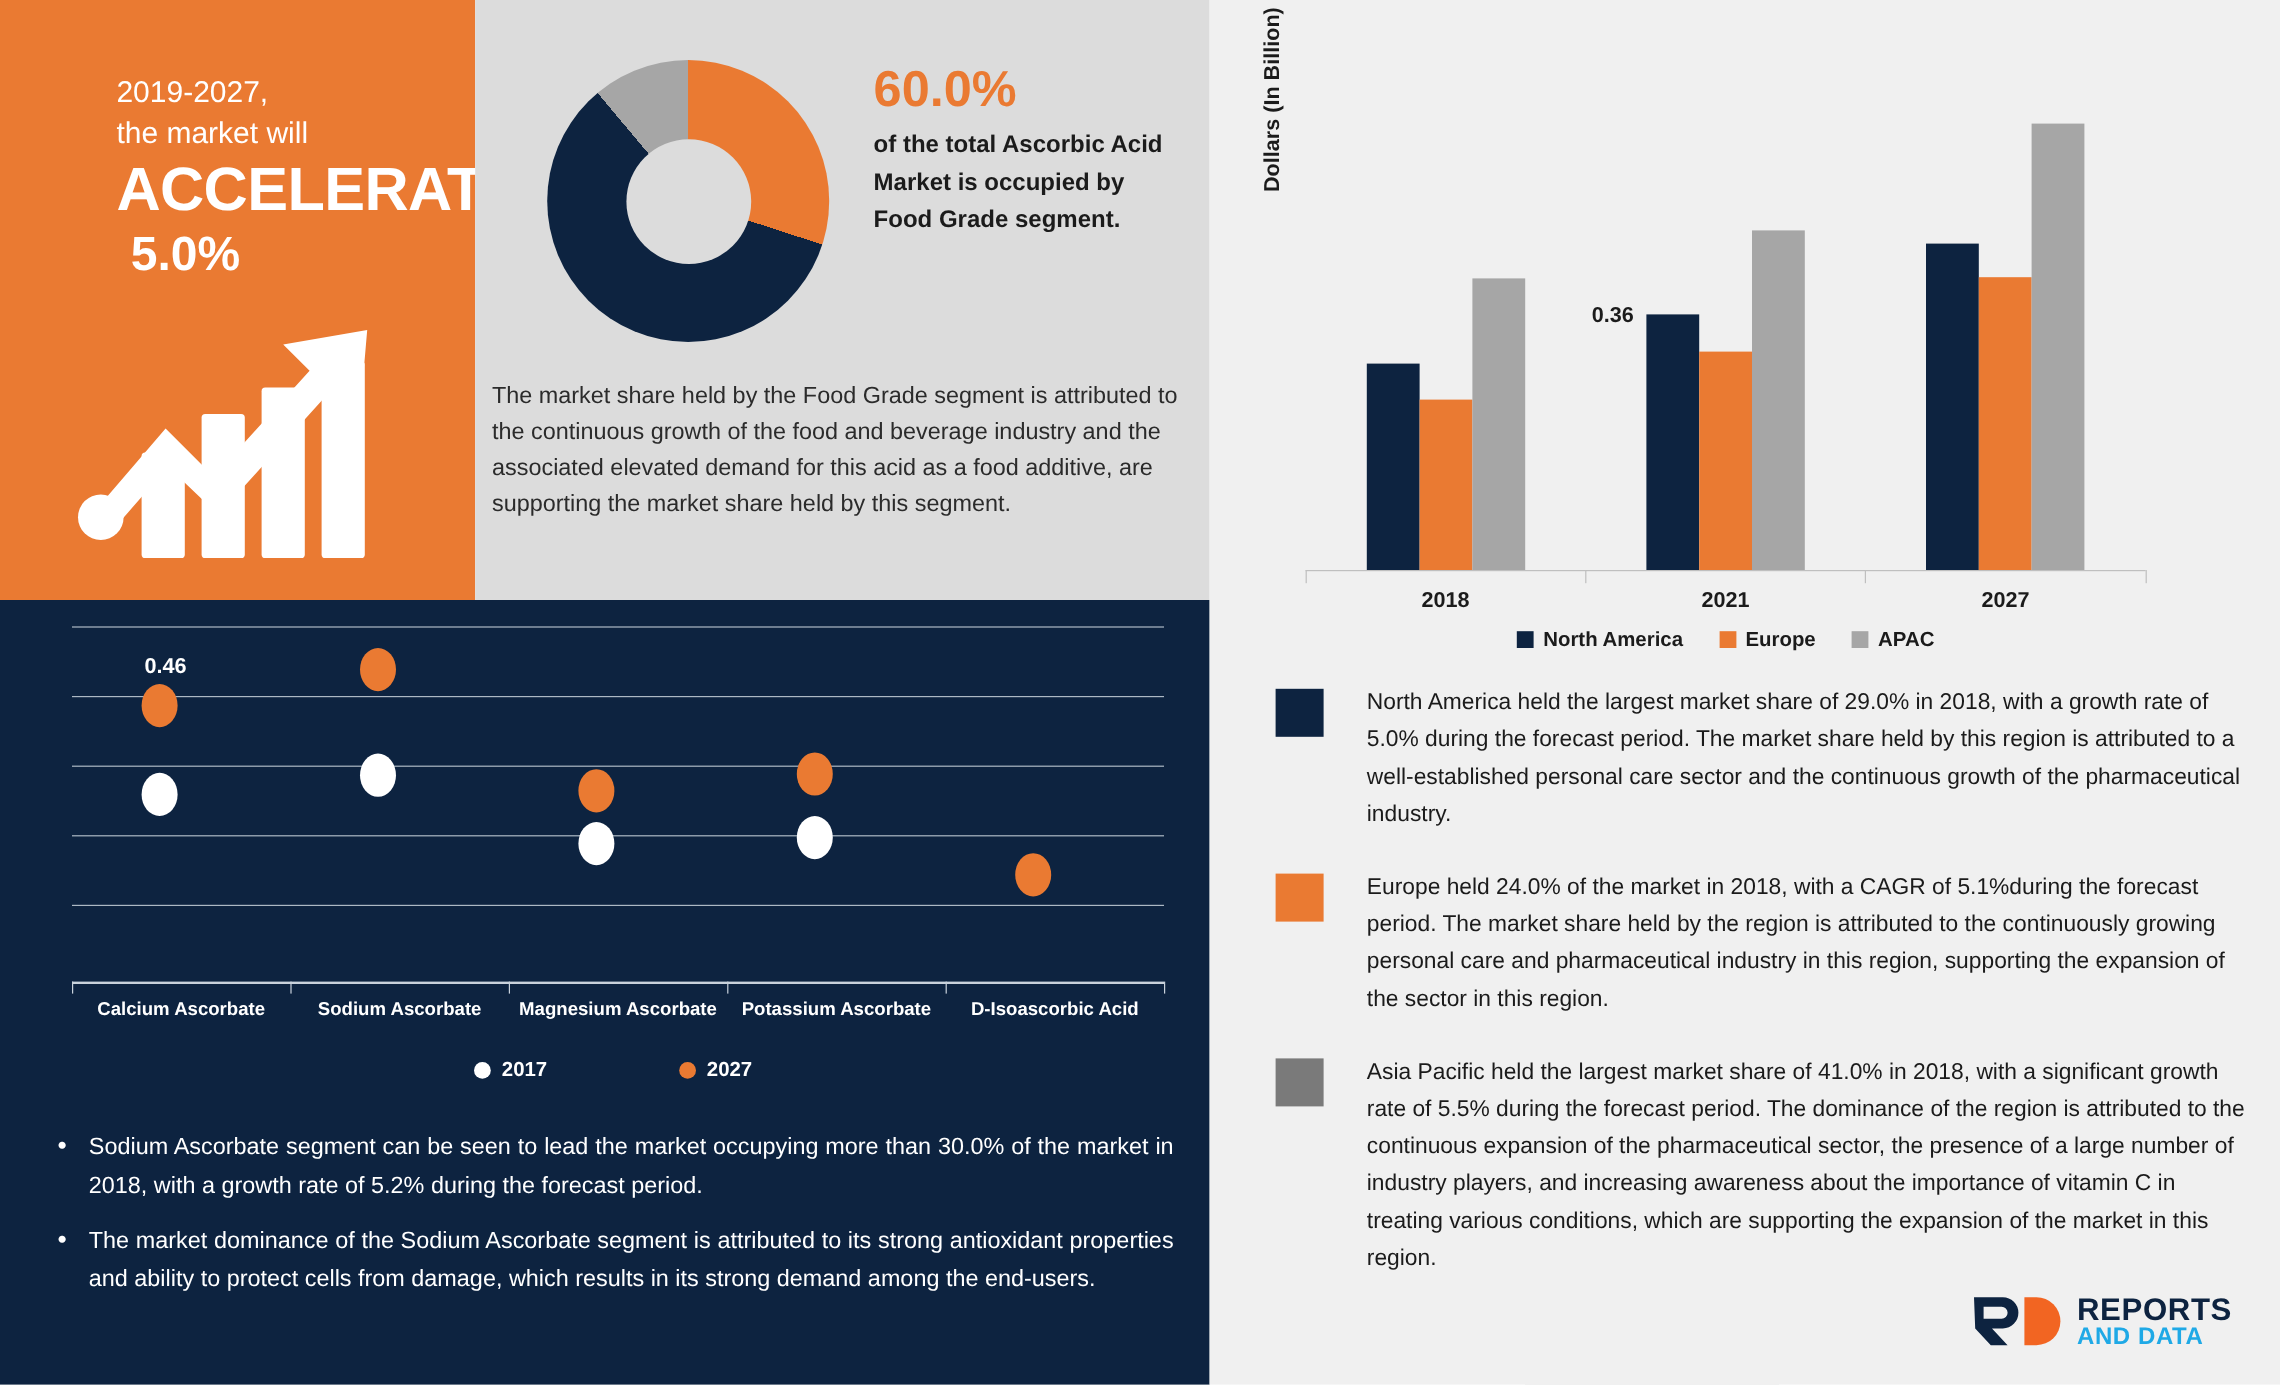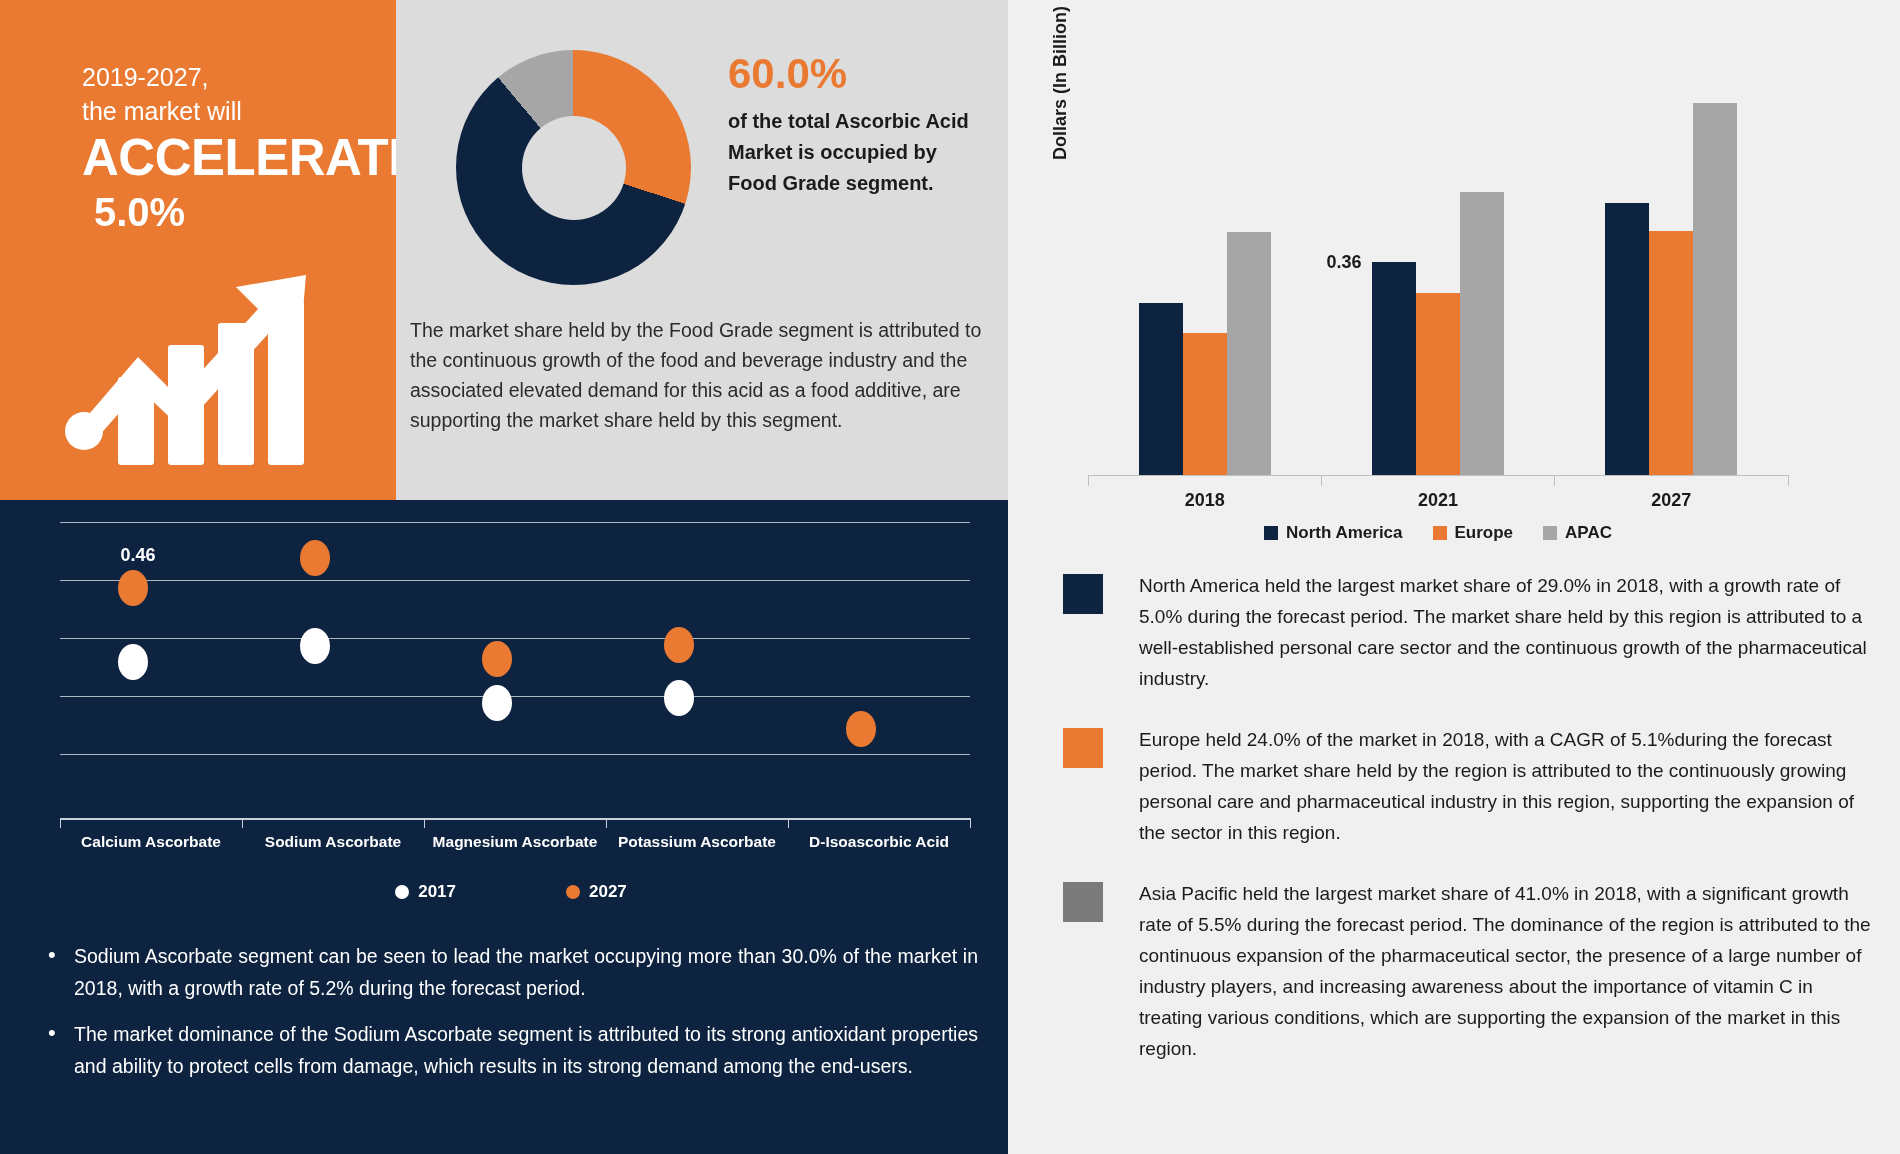--- a/index.html
+++ b/index.html
@@ -9,21 +9,21 @@
     font-family:"Liberation Sans", sans-serif;
     overflow:hidden;
   }
   .page{position:relative;width:1900px;height:1154px;background:#ffffff;}
 
   
   .panel-accelerate{
     position:absolute;left:0;top:0;width:396px;height:500px;
     background:#ea7a32;
   }
-  .acc-text{position:absolute;left:82px;top:60px;width:300px;color:#fff;}
+  .acc-text{position:absolute;left:97px;top:60px;width:300px;color:#fff;}
   .acc-line1{font-size:25px;line-height:34px;font-weight:400;}
   .acc-big{font-size:51px;font-weight:700;letter-spacing:-0.5px;line-height:56px;margin-top:2px;}
   .acc-line3{font-size:25px;line-height:34px;font-weight:400;margin-top:2px;}
   .acc-cagr{font-size:40px;font-weight:700;line-height:52px;margin-left:12px;}
   .growth-icon{position:absolute;left:60px;top:205px;width:270px;height:260px;}
 
   
   .panel-donut{
     position:absolute;left:396px;top:0;width:612px;height:500px;
     background:#dcdcdc;
@@ -292,15 +292,25 @@
       <div class="note">
         <span class="note-swatch" style="background:#ea7a32"></span>
         <div class="note-text">Europe held 24.0% of the market in 2018, with a CAGR of 5.1%during the forecast period. The market share held by the region is attributed to the continuously growing personal care and pharmaceutical industry in this region, supporting the expansion of the sector in this region.</div>
       </div>
       <div class="note">
         <span class="note-swatch" style="background:#7a7a7a"></span>
         <div class="note-text">Asia Pacific held the largest market share of 41.0% in 2018, with a significant growth rate of 5.5% during the forecast period. The dominance of the region is attributed to the continuous expansion of the pharmaceutical sector, the presence of a large number of industry players, and increasing awareness about the importance of vitamin C in treating various conditions, which are supporting the expansion of the market in this region.</div>
       </div>
     </div>
 
+    <div class="logo">
+      <svg class="logo-mark" width="82" height="44" viewBox="0 0 82 44">
+        <path d="M2 2 h24 a13 13 0 0 1 0 26 h-9 l13 14 h-14 l-13 -14 Z M10 10 v10 h15 a5 5 0 0 0 0 -10 Z" fill="#0d2340"></path>
+        <path d="M44 2 h10 a20 20 0 0 1 0 40 h-10 Z" fill="#f26522"></path>
+      </svg>
+      <div class="logo-words">
+        <span class="logo-l1">REPORTS</span>
+        <span class="logo-l2">AND DATA</span>
+      </div>
+    </div>
 
   </div>
 </div>
 
 </body></html>

